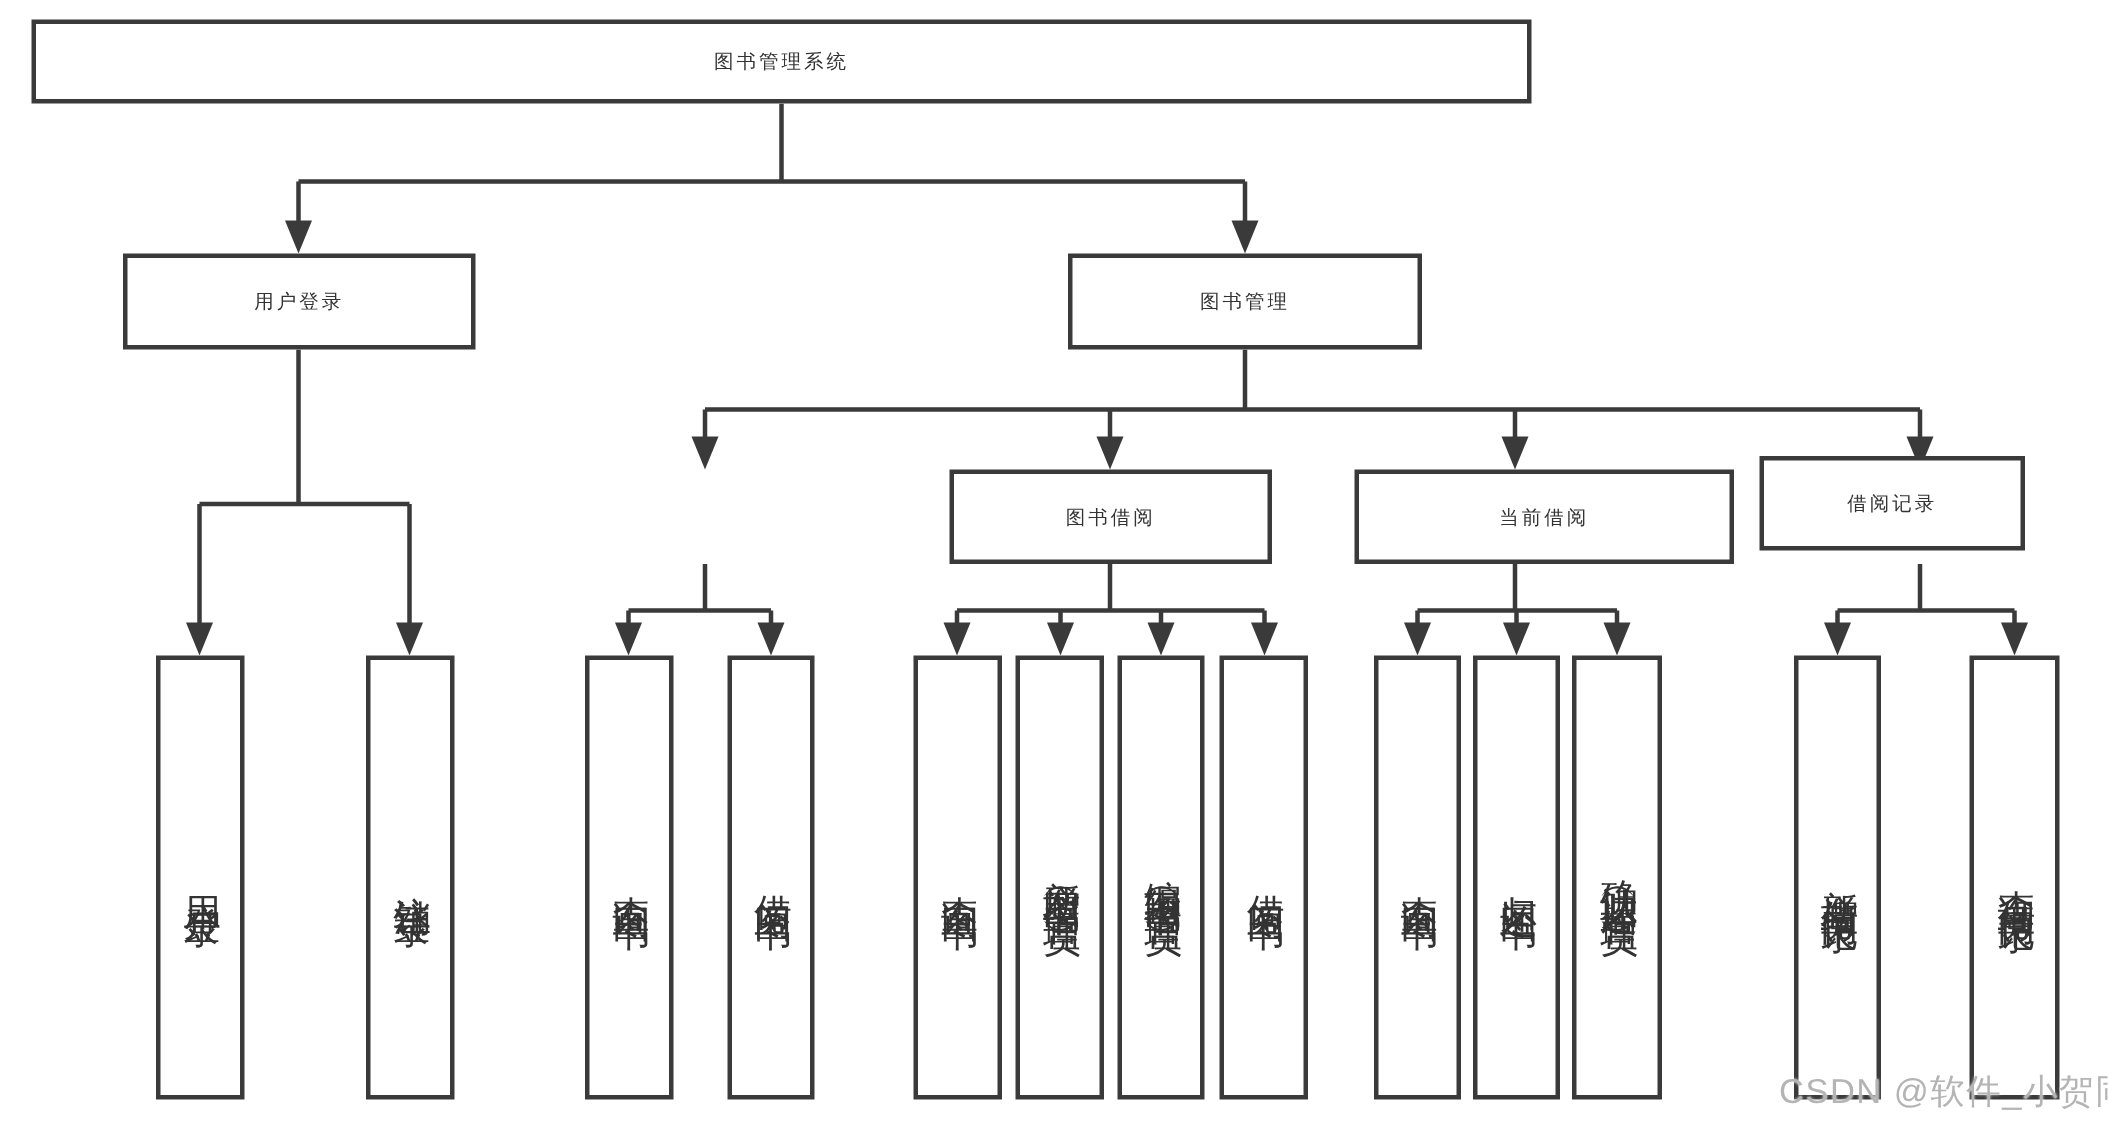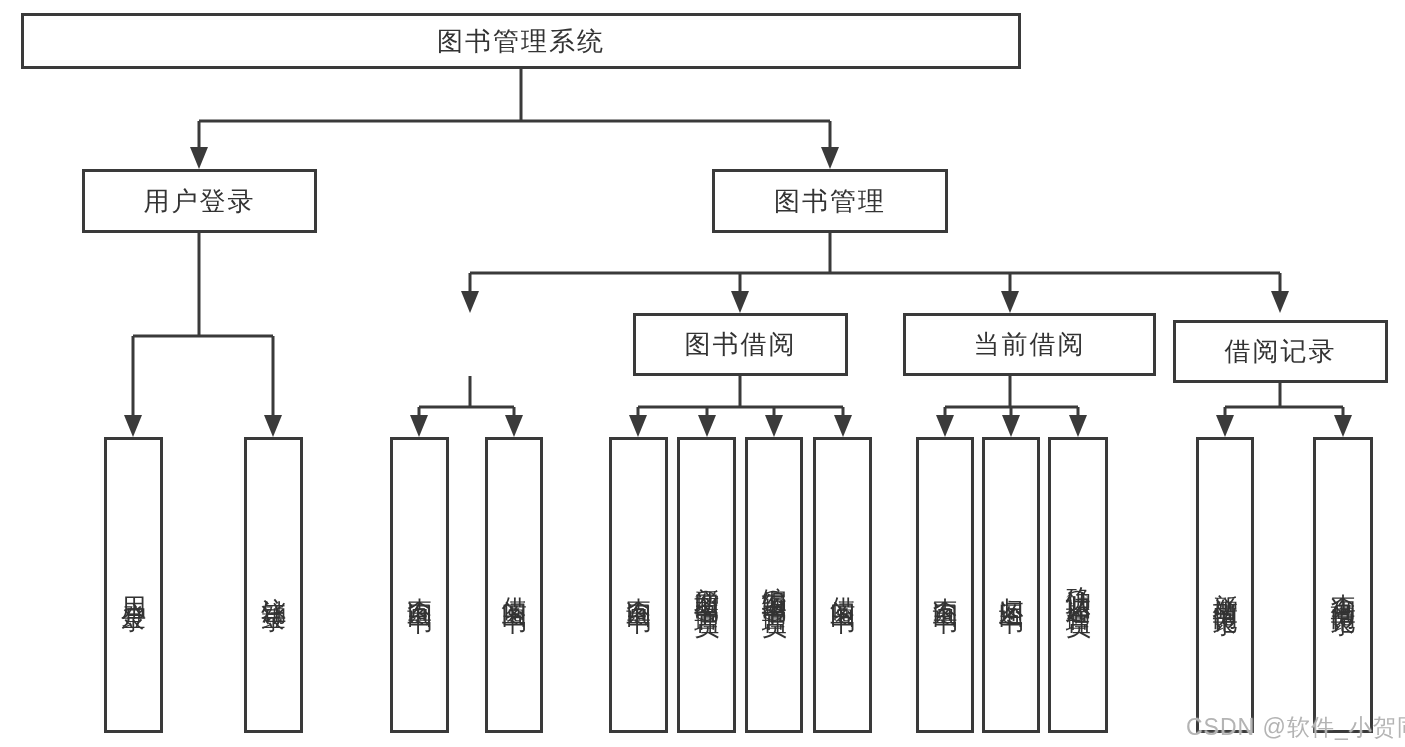--- a/index.html
+++ b/index.html
@@ -39,21 +39,21 @@
     position:absolute;
     box-sizing:border-box;
     border:3px solid var(--line-color);
     background:var(--bg-color);
     display:flex;
     align-items:center;
     justify-content:center;
     color:var(--text-color);
   }
   .hlabel{
-    font-size:26px;
+    font-size:13px;
     letter-spacing:2px;
     white-space:nowrap;
     color:var(--text-color);
   }
   .vlabel{
     writing-mode:vertical-rl;
     text-orientation:mixed;
     font-size:25px;
     letter-spacing:4px;
     line-height:1.1;
@@ -122,21 +122,21 @@
   <div class="box" style="left:712px;top:169px;width:236px;height:64px">
     <span class="hlabel">图书管理</span>
   </div>
 
   <div class="box" style="left:633px;top:313px;width:215px;height:63px">
     <span class="hlabel">图书借阅</span>
   </div>
   <div class="box" style="left:903px;top:313px;width:253px;height:63px">
     <span class="hlabel">当前借阅</span>
   </div>
-  <div class="box" style="left:1173px;top:320px;width:215px;height:63px">
+  <div class="box" style="left:1173px;top:304px;width:177px;height:63px">
     <span class="hlabel">借阅记录</span>
   </div>
 
   <div class="box" style="left:104px;top:437px;width:59px;height:296px">
     <span class="vlabel">用户登录</span>
   </div>
   <div class="box" style="left:244px;top:437px;width:59px;height:296px">
     <span class="vlabel">注销登录</span>
   </div>
 

